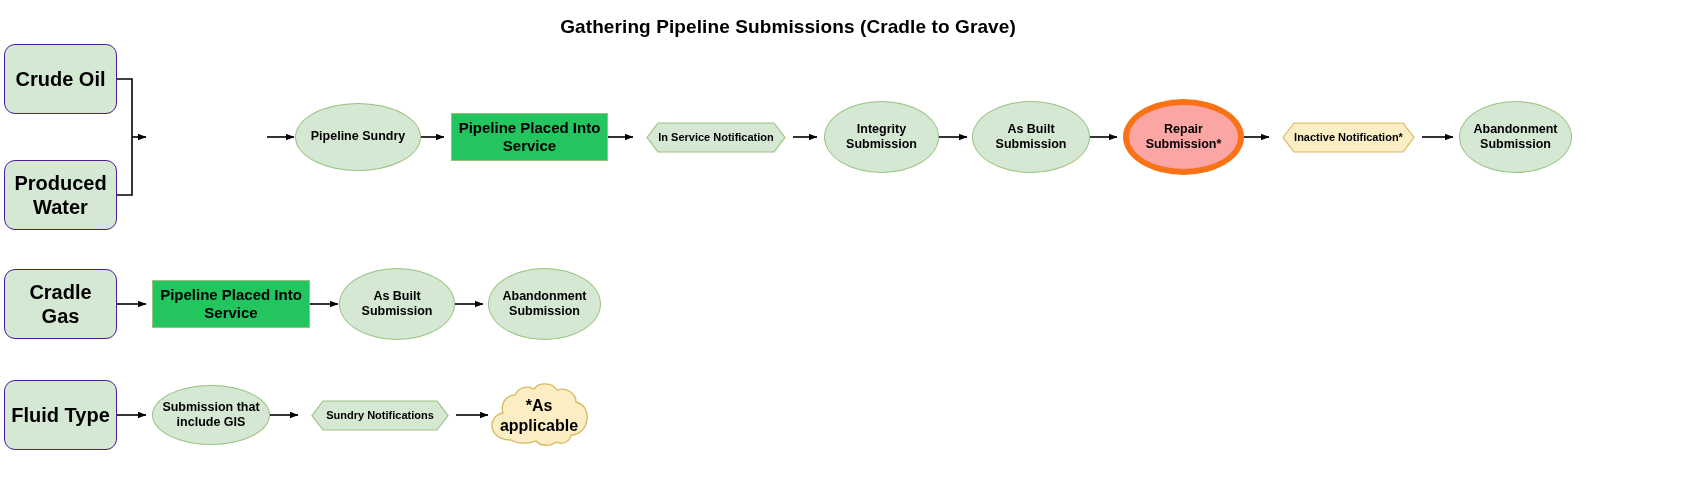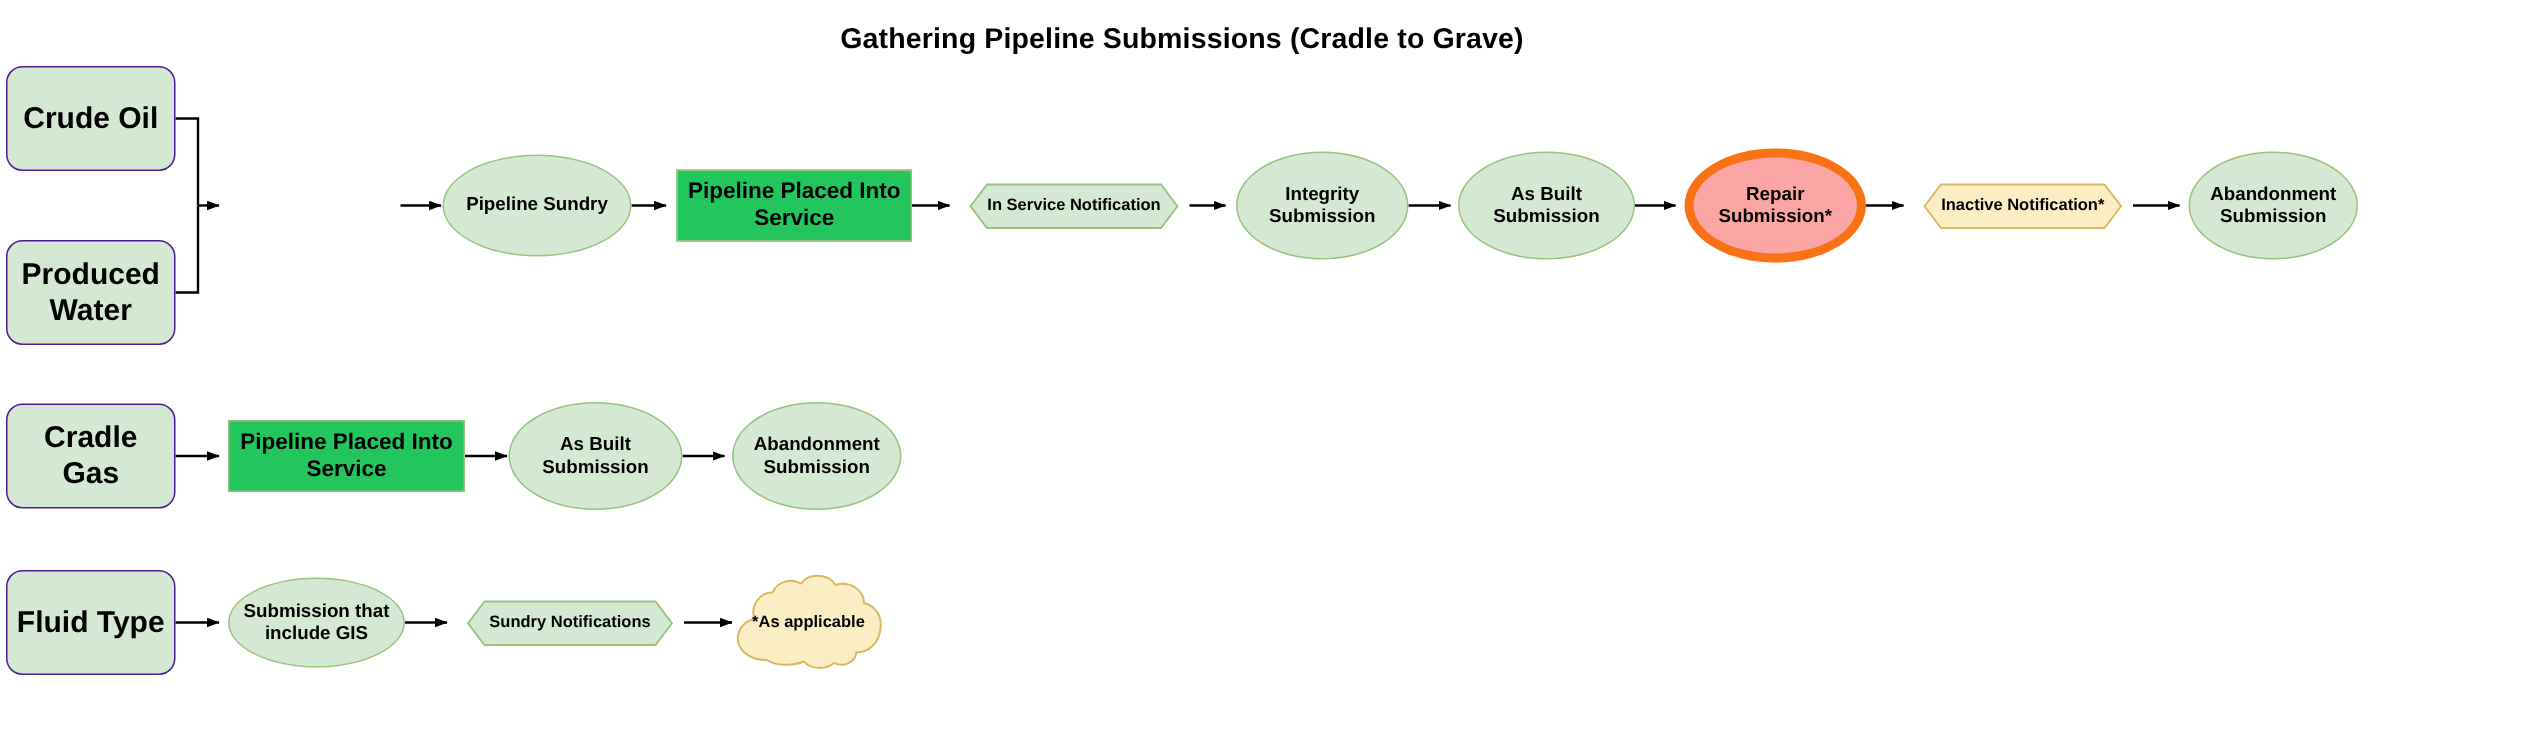--- a/index.html
+++ b/index.html
@@ -82,21 +82,21 @@
   }
   .hex .hexbg {
     position: absolute;
     left: 0; top: 0;
     width: 100%;
     height: 100%;
     z-index: 1;
   }
   
   .cloud {
-    font-size: 11px;
+    font-size: 16px;
     background: transparent;
     border: none;
     align-items: center;
   }
   .cloud .cloudbg {
     position: absolute;
     left: 0; top: 0;
     width: 100%;
     height: 100%;
     z-index: 1;

